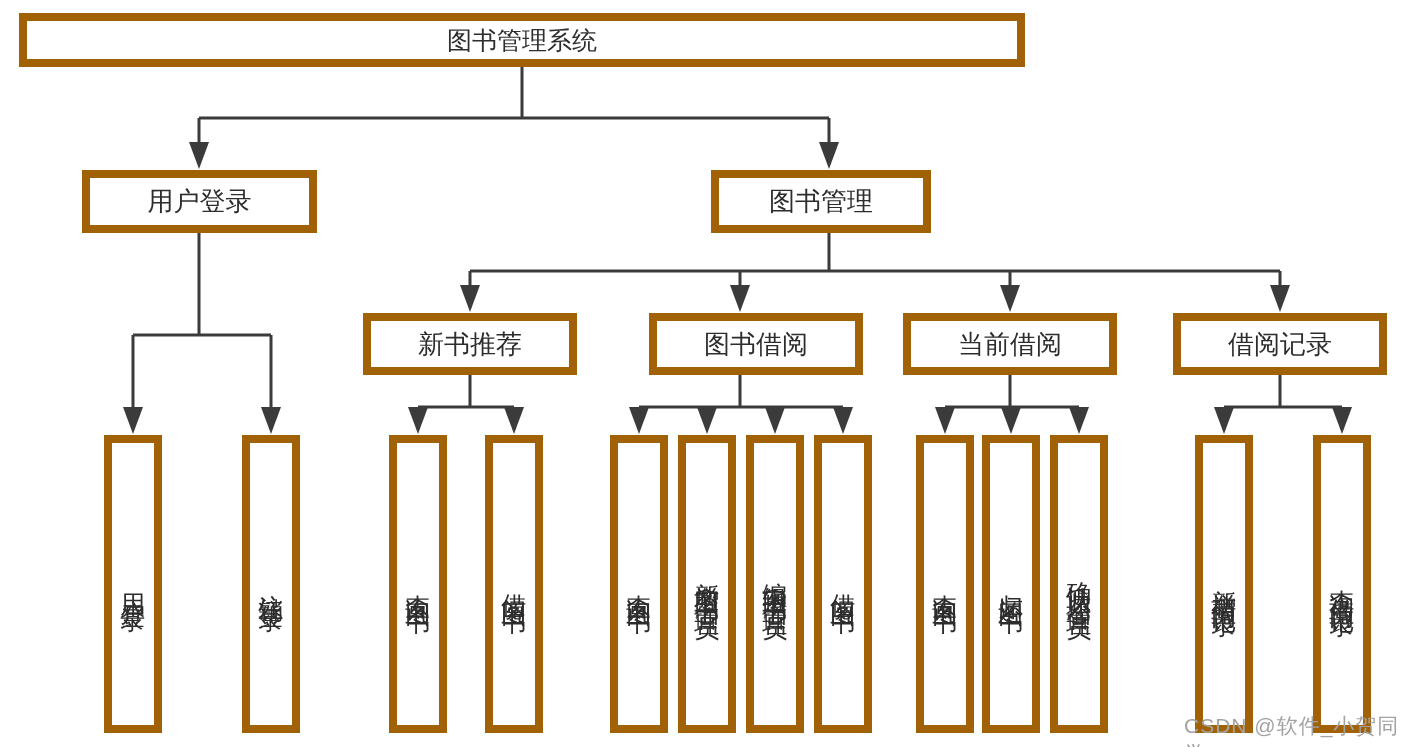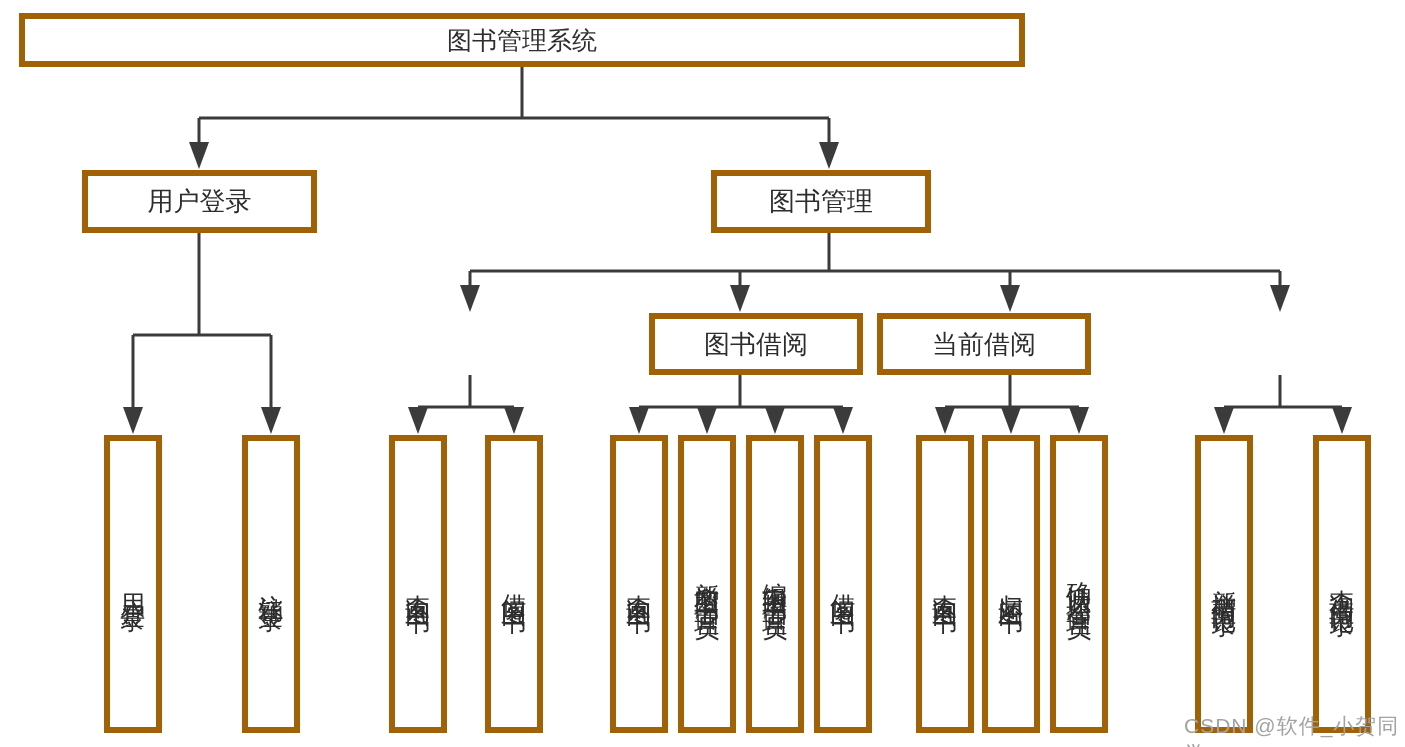--- a/index.html
+++ b/index.html
@@ -13,21 +13,21 @@
   }
   .wires {
     position: absolute;
     left: 0; top: 0;
     width: 1405px; height: 747px;
     pointer-events: none;
   }
   .box {
     position: absolute;
     box-sizing: border-box;
-    border: 6px solid #a16207;
+    border: 8px solid #a16207;
     background: #ffffff;
     color: #2d2d2d;
     display: flex;
     align-items: center;
     justify-content: center;
     text-align: center;
     white-space: nowrap;
   }
   .root-box  { left: 19px;  top: 13px;  width: 1006px; height: 54px; font-size: 25px; }
   .l2-box    { top: 170px; height: 63px; font-size: 26px; }
@@ -90,25 +90,31 @@
     <span>图书管理系统</span>
   </div>
 
   <div class="box l2-box" style="left:82px; width:235px;">
     <span>用户登录</span>
   </div>
   <div class="box l2-box" style="left:711px; width:220px;">
     <span>图书管理</span>
   </div>
 
+  <div class="box l3-box" style="left:363px;">
+    <span>新书推荐</span>
+  </div>
   <div class="box l3-box" style="left:633px;margin-left:16px;">
     <span>图书借阅</span>
   </div>
-  <div class="box l3-box" style="left:877px;">
+  <div class="box l3-box" style="left:903px;">
     <span>当前借阅</span>
+  </div>
+  <div class="box l3-box" style="left:1173px;">
+    <span>借阅记录</span>
   </div>
 
   <div class="box leaf" style="left:104px;">
     <span class="vtext">用户登录</span>
   </div>
   <div class="box leaf" style="left:242px;">
     <span class="vtext">注销登录</span>
   </div>
 
   <div class="box leaf" style="left:389px;">

